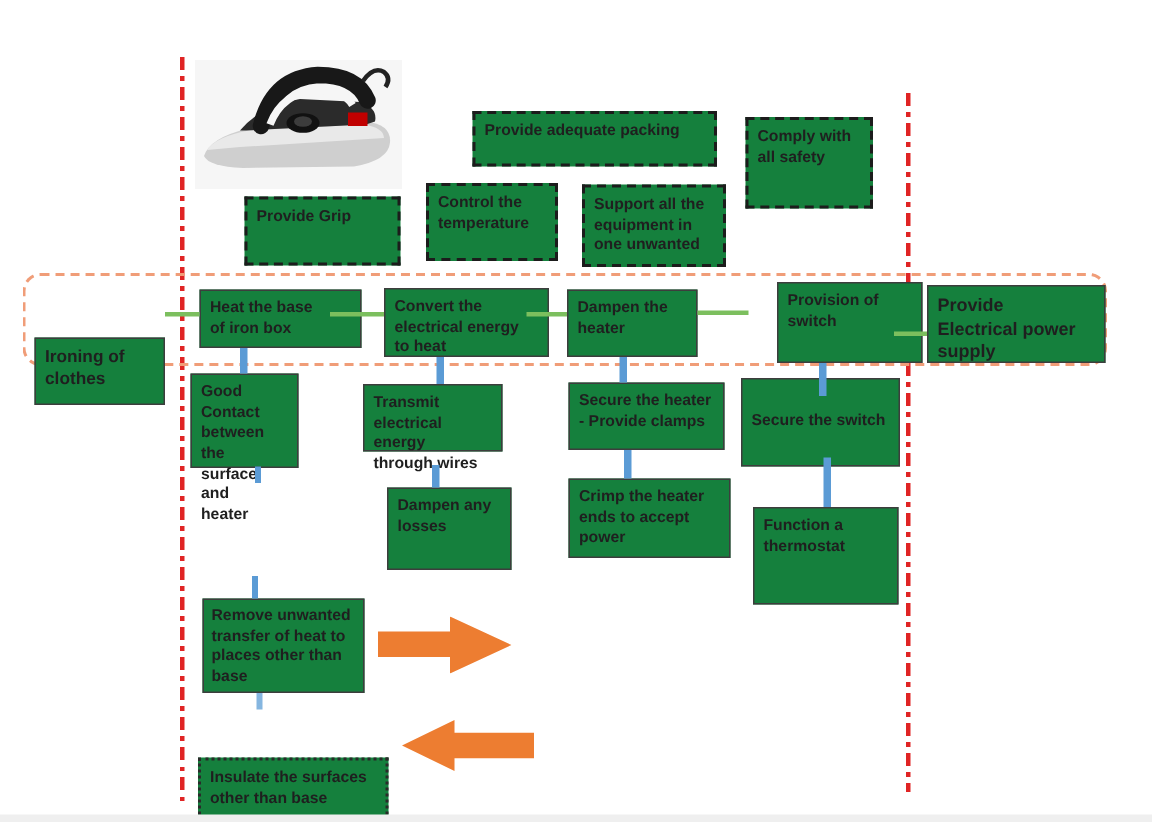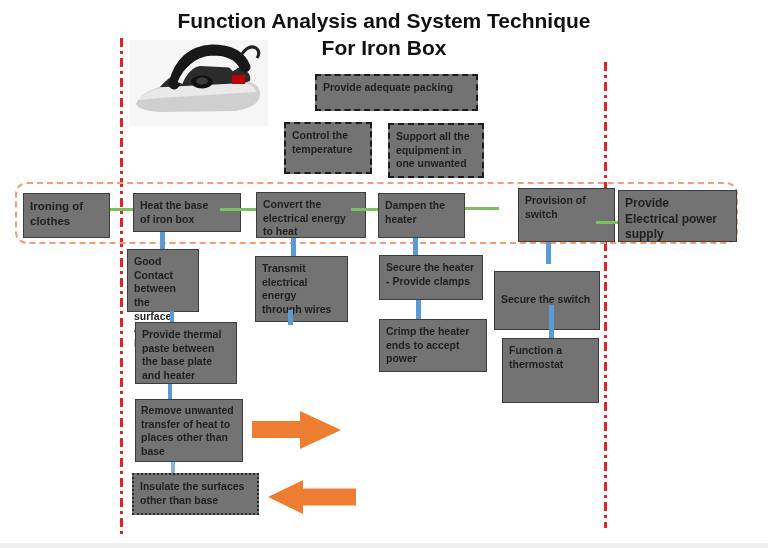--- a/index.html
+++ b/index.html
@@ -5,51 +5,49 @@
   html,body{margin:0;padding:0;background:#ffffff;}
   .canvas{
     position:relative;width:768px;height:548px;background:#ffffff;overflow:hidden;
     font-family:"Liberation Sans",sans-serif;color:#1b1b1b;
   }
   .title{
     position:absolute;left:0;top:8px;width:768px;text-align:center;
     font-size:21px;font-weight:bold;line-height:1.28;color:#111;white-space:pre-line;
   }
   .bx{
-    position:absolute;box-sizing:border-box;background:#737373;
+    position:absolute;box-sizing:border-box;background:#15803d;
     font-size:10.5px;font-weight:bold;line-height:1.3;white-space:pre-line;
     padding:5px 6px;color:#1f1f1f;
   }
   .solid{border:1.6px solid #3d3d3d;}
   .dashed{border:2px dashed #1c1c1c;}
-  .dotted{border:2px dotted #2a2a2a;}
+  .dotted{border:2px dotted #2a2a2a;margin-top:32px;}
   .lg{font-size:12px;}
-  .md{font-size:11.5px;}
+  .md{font-size:11.5px;margin-top:32px;}
   .scope{
     position:absolute;box-sizing:border-box;border:2px dashed #f09d78;border-radius:12px;
   }
   .redline{
     position:absolute;width:3px;
     background:repeating-linear-gradient(to bottom,#e02424 0 9px,transparent 9px 13px,#e02424 13px 16px,transparent 16px 20px);
   }
   .ln{position:absolute;display:block;}
   .green{background:#7cbf5e;}
   .blue{background:#5b9bd5;}
   .blue-light{background:#85b6e0;}
   .arrow{position:absolute;}
   .ironwrap{position:absolute;left:130px;top:40px;width:138px;height:86px;}
   .bottom-edge{position:absolute;left:0;top:543px;width:768px;height:5px;background:#efefef;}
 </style>
 </head>
 <body>
 
 <div class="canvas">
 
-  <div class="title">Function Analysis and System Technique
-For Iron Box</div>
 
   <div class="redline" style="left:120px;top:38px;height:497px"></div>
   <div class="redline" style="left:604px;top:62px;height:466px"></div>
 
   <div class="scope" style="left:15px;top:182px;width:723px;height:62px"></div>
 
   <div class="ironwrap">
     <svg width="138" height="86" viewBox="0 0 138 86">
       <rect x="0" y="0" width="138" height="86" fill="#f6f6f6"></rect>
       <path d="M6 64 Q10 52 34 46 L114 41 Q131 43 130 55 Q129 67 106 71 L32 72 Q9 71 6 64 Z" fill="#cfcfcf"></path>
@@ -57,56 +55,57 @@
       <path d="M30 47 Q44 30 70 26 L110 28 Q122 32 120 41 L114 43 L34 47 Z" fill="#2b2b2b"></path>
       <path d="M44 44 Q52 12 82 10 Q108 10 115 27" stroke="#181818" stroke-width="11" fill="none" stroke-linecap="round"></path>
       <path d="M50 43 Q58 22 81 20 Q99 20 105 30" stroke="#f6f6f6" stroke-width="5" fill="none"></path>
       <ellipse cx="72" cy="42" rx="11" ry="6.5" fill="#111"></ellipse>
       <ellipse cx="72" cy="41" rx="6" ry="3.5" fill="#3c3c3c"></ellipse>
       <rect x="102" y="35" width="13" height="9" fill="#c00000"></rect>
       <path d="M112 14 Q119 4 126 8 Q131 12 127 18" stroke="#222" stroke-width="3" fill="none"></path>
     </svg>
   </div>
 
+  <div class="bx dashed" style="left:163px;top:131px;width:104px;height:46px">Provide Grip</div>
   <div class="bx dashed" style="left:284px;top:122px;width:88px;height:52px">Control the
 temperature</div>
   <div class="bx dashed" style="left:315px;top:74px;width:163px;height:37px">Provide adequate packing</div>
   <div class="bx dashed" style="left:388px;top:123px;width:96px;height:55px">Support all the
 equipment in
 one unwanted</div>
+  <div class="bx dashed" style="left:497px;top:78px;width:85px;height:61px">Comply with
+all safety</div>
 
   <div class="bx solid md" style="left:23px;top:193px;width:87px;height:45px">Ironing of
 clothes</div>
   <div class="bx solid" style="left:133px;top:193px;width:108px;height:39px">Heat the base
 of iron box</div>
   <div class="bx solid" style="left:256px;top:192px;width:110px;height:46px">Convert the
 electrical energy
 to heat</div>
   <div class="bx solid" style="left:378px;top:193px;width:87px;height:45px">Dampen the
 heater</div>
   <div class="bx solid" style="left:518px;top:188px;width:97px;height:54px">Provision of
 switch</div>
   <div class="bx solid lg" style="left:618px;top:190px;width:119px;height:52px">Provide
 Electrical power
 supply</div>
 
   <div class="bx solid" style="left:127px;top:249px;width:72px;height:63px">Good Contact
 between the
 surface and
 heater</div>
-  <div class="bx solid" style="left:255px;top:256px;width:93px;height:66px">Transmit
+  <div class="bx solid" style="left:242px;top:256px;width:93px;height:45px">Transmit
 electrical energy
 through wires</div>
   <div class="bx solid" style="left:379px;top:255px;width:104px;height:45px">Secure the heater
 - Provide clamps</div>
-  <div class="bx solid" style="left:494px;top:271px;width:106px;height:59px;padding-top:21px">Secure the switch</div>
-  <div class="bx solid" style="left:135px;top:322px;width:102px;height:62px">Provide thermal
-paste between
-the base plate
-and heater</div>
+  <div class="bx solid" style="left:494px;top:252px;width:106px;height:59px;padding-top:21px">Secure the switch</div>
+  <div class="bx solid" style="left:258px;top:325px;width:83px;height:55px">Dampen any
+losses</div>
   <div class="bx solid" style="left:379px;top:319px;width:108px;height:53px">Crimp the heater
 ends to accept
 power</div>
   <div class="bx solid" style="left:502px;top:338px;width:97px;height:65px">Function a
 thermostat</div>
   <div class="bx solid" style="left:135px;top:399px;width:108px;height:63px;padding:4px 5px">Remove unwanted
 transfer of heat to
 places other than
 base</div>
   <div class="bx dotted" style="left:132px;top:473px;width:127px;height:42px">Insulate the surfaces

